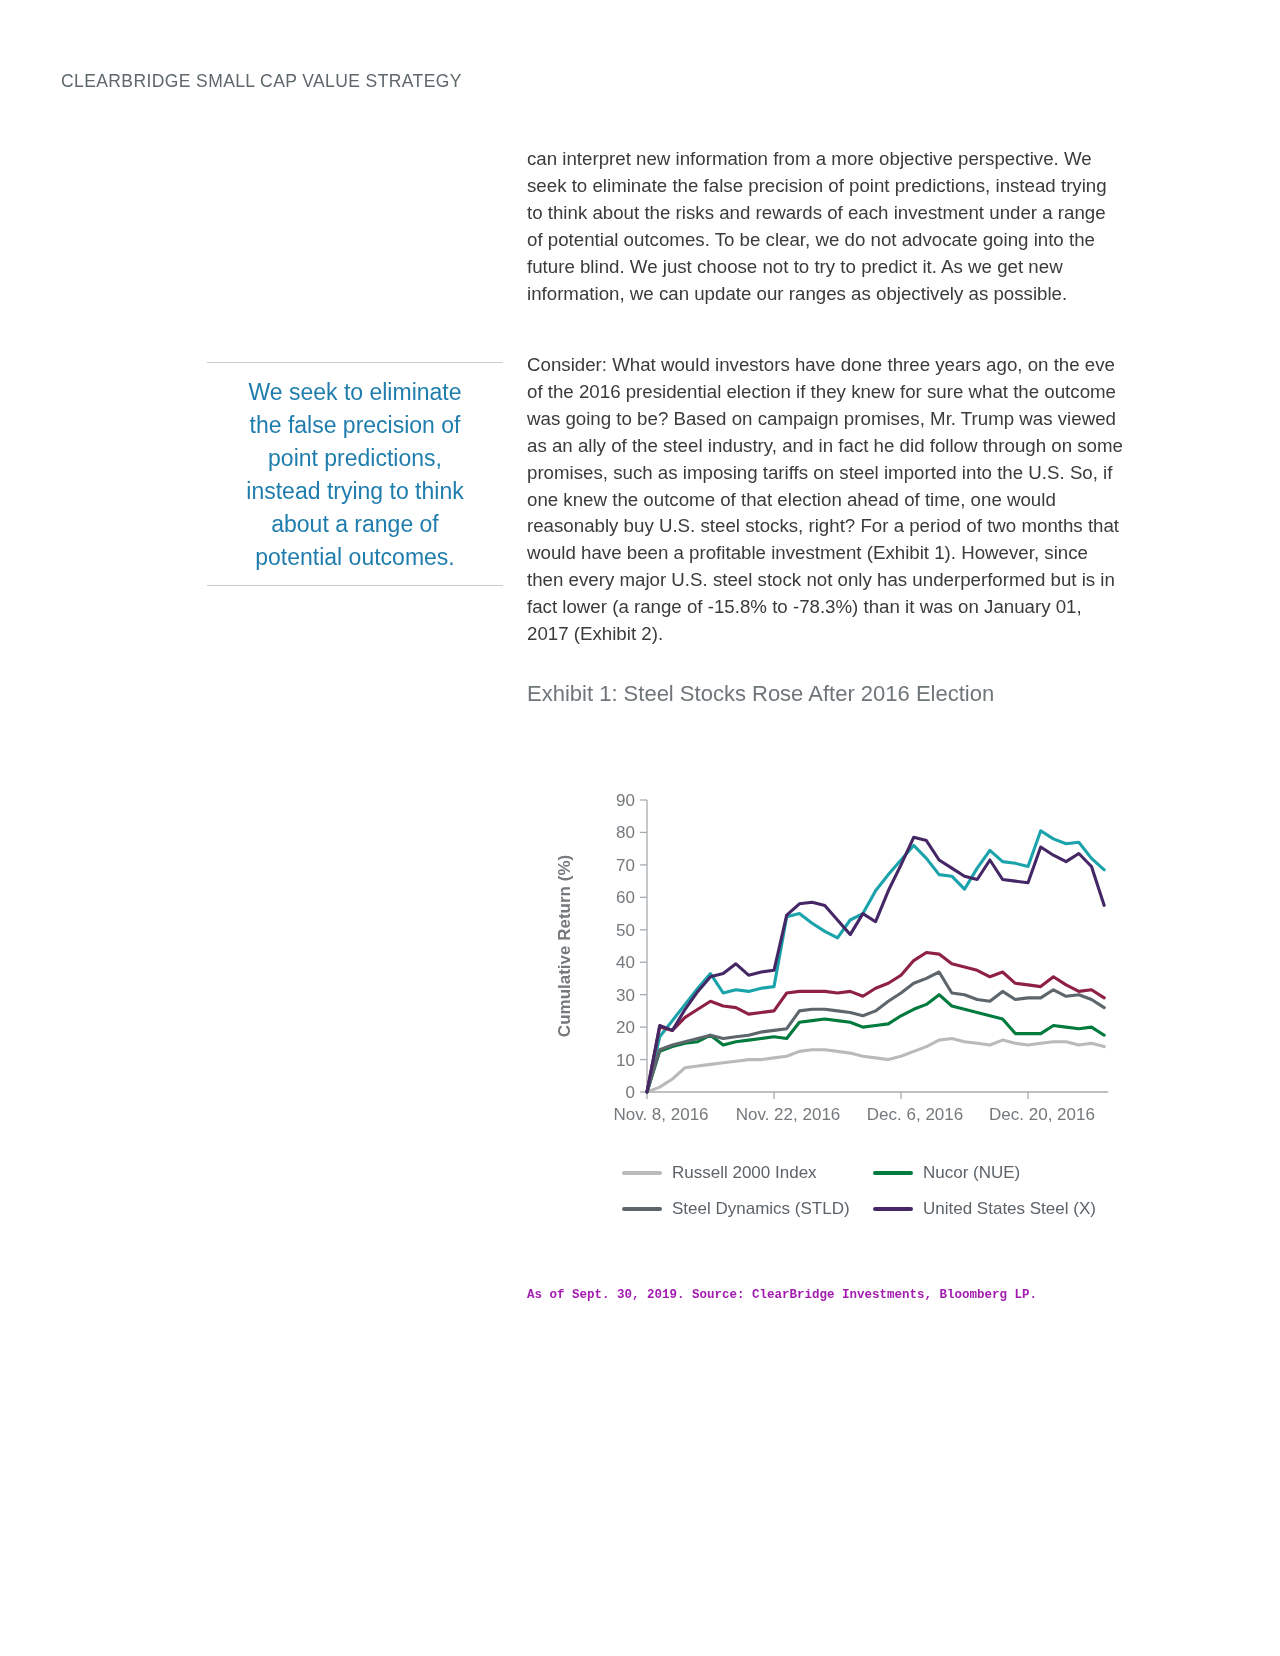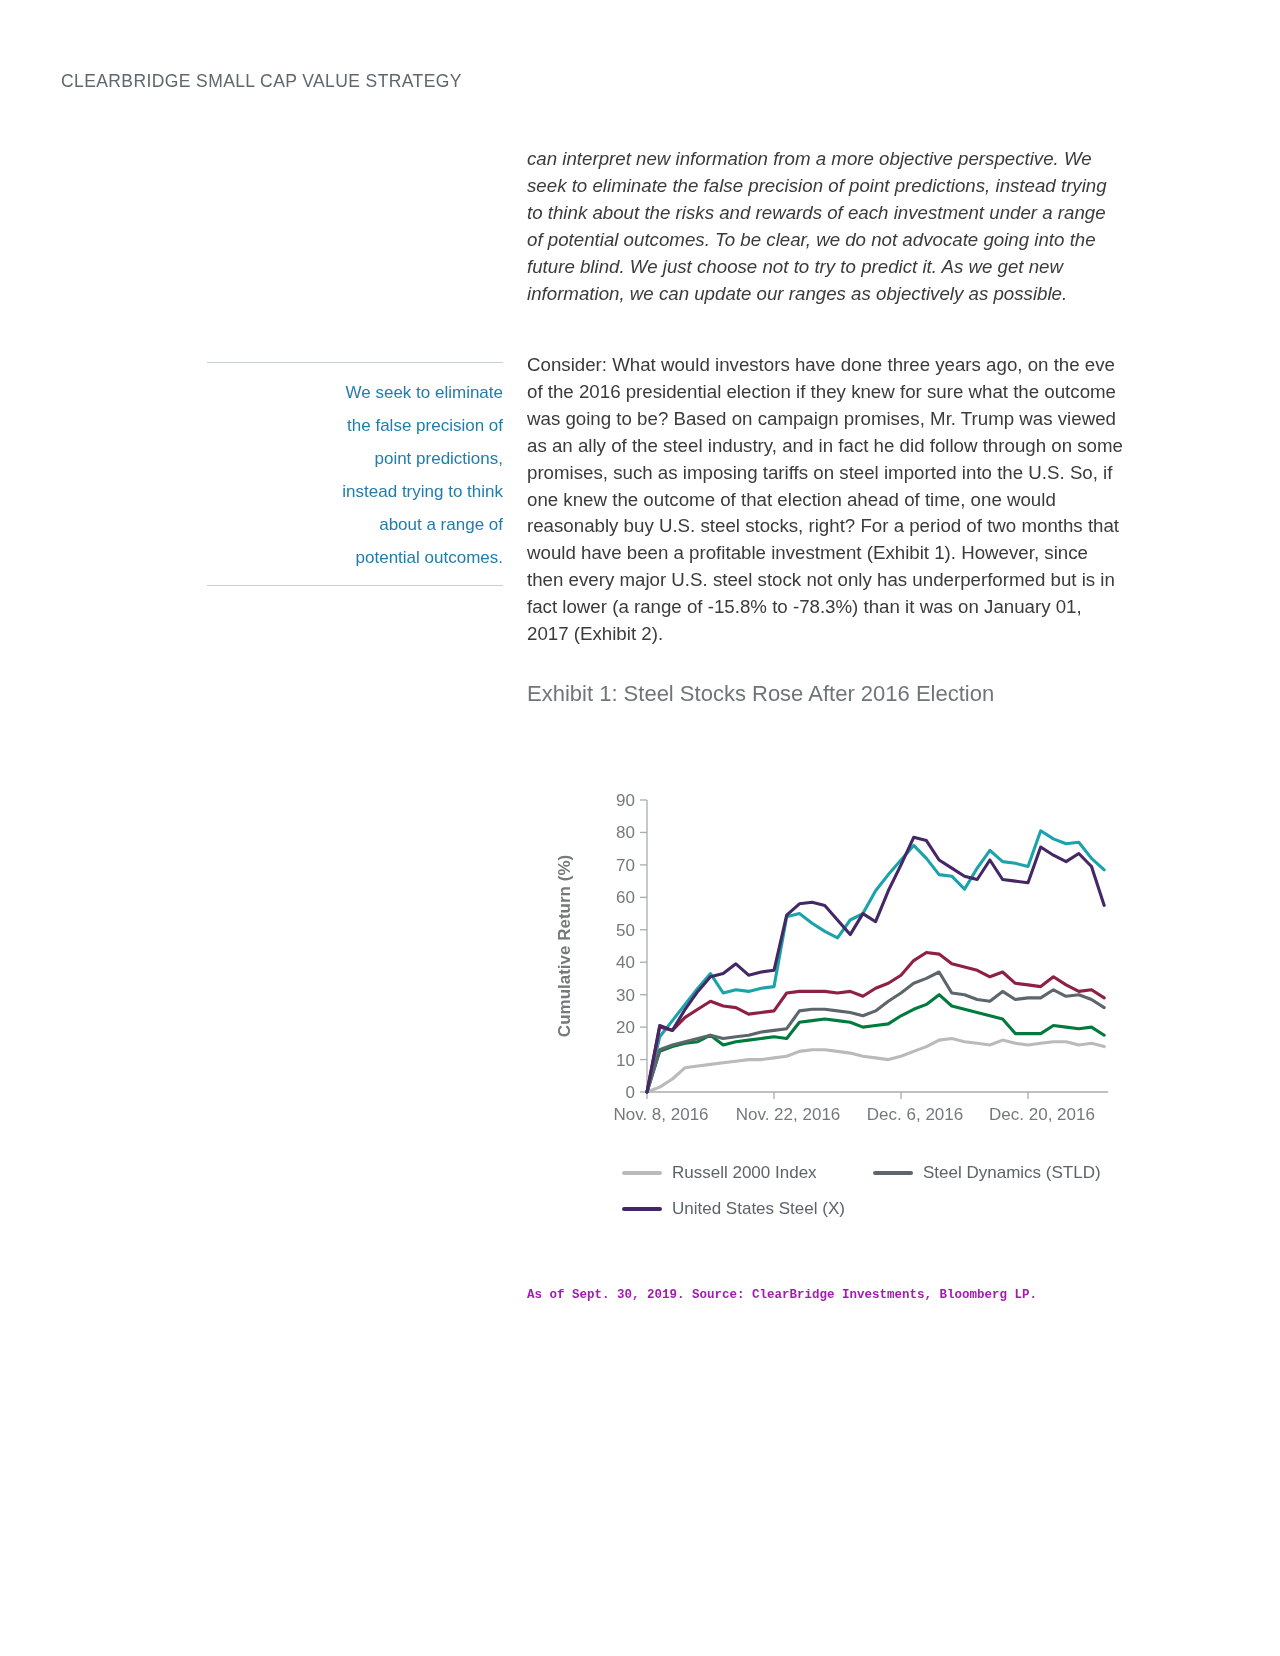--- a/index.html
+++ b/index.html
@@ -8,29 +8,29 @@
     font-family:"Liberation Sans", sans-serif; overflow:hidden;
   }
   .header {
     position:absolute; left:61px; top:71px;
     font-size:17.5px; letter-spacing:0.4px; color:#5e676c;
   }
   .para {
     position:absolute; left:527px; width:598px;
     font-size:18.7px; line-height:26.9px; color:#3b3b3b;
   }
-  .para1 { top:146px;font-style:italic; }
+  .para1 { top:146px; }
   .para2 { top:352px; }
   .pull-quote-block {
     position:absolute; left:207px; top:362px; width:296px;
     border-top:1px solid #c9ced1; border-bottom:1px solid #c9ced1;
     padding:13px 0 11px 0;
   }
   .pull-quote {
-    font-size:17px; line-height:33px; text-align:right;
+    font-size:23px; line-height:33px; text-align:center;
     color:#1f7dad; white-space:pre-line;
   }
   .exhibit-title {
     position:absolute; left:527px; top:681px;
     font-size:22px; color:#6f767a;
   }
   .chart-wrap { position:absolute; left:527px; top:745px; width:600px; height:400px; }
   .chart-wrap svg text { font-family:"Liberation Sans", sans-serif; }
   .legend {
     position:absolute; left:622px; top:1155px; width:490px;
@@ -107,20 +107,24 @@
         <polyline points="120.0,347.0 132.7,280.5 145.4,285.4 158.1,264.3 170.8,246.4 183.5,231.8 196.2,228.6 208.9,218.8 221.6,230.2 234.3,227.0 247.0,225.3 259.7,170.2 272.4,158.8 285.1,157.2 297.8,160.4 310.5,175.0 323.2,189.6 335.9,168.6 348.6,176.7 361.3,145.8 374.0,119.9 386.7,92.3 399.4,95.6 412.1,115.0 424.8,123.1 437.5,131.2 450.2,134.5 462.9,115.0 475.6,134.5 488.3,136.1 501.0,137.7 513.7,102.0 526.4,110.2 539.1,116.6 551.8,108.5 564.5,121.5 577.2,160.4" fill="none" stroke="#452765" stroke-width="3.1" stroke-linejoin="round" stroke-linecap="round"></polyline>
       </svg>
   </div>
 
   <div class="legend" id="chart-legend">
       <div class="legend-item">
         <span class="swatch" style="background: rgb(186, 186, 186);"></span>
         <span class="legend-label">Russell 2000 Index</span>
       </div>
       <div class="legend-item">
+        <span class="swatch" style="background: rgb(0, 122, 61);"></span>
+        <span class="legend-label">Nucor (NUE)</span>
+      </div>
+      <div class="legend-item">
         <span class="swatch" style="background: rgb(93, 102, 108);"></span>
         <span class="legend-label">Steel Dynamics (STLD)</span>
       </div>
       <div class="legend-item">
         <span class="swatch" style="background: rgb(69, 39, 101);"></span>
         <span class="legend-label">United States Steel (X)</span>
       </div>
     </div>
 
   <div class="source-note">As of Sept. 30, 2019. Source: ClearBridge Investments, Bloomberg LP.</div>

